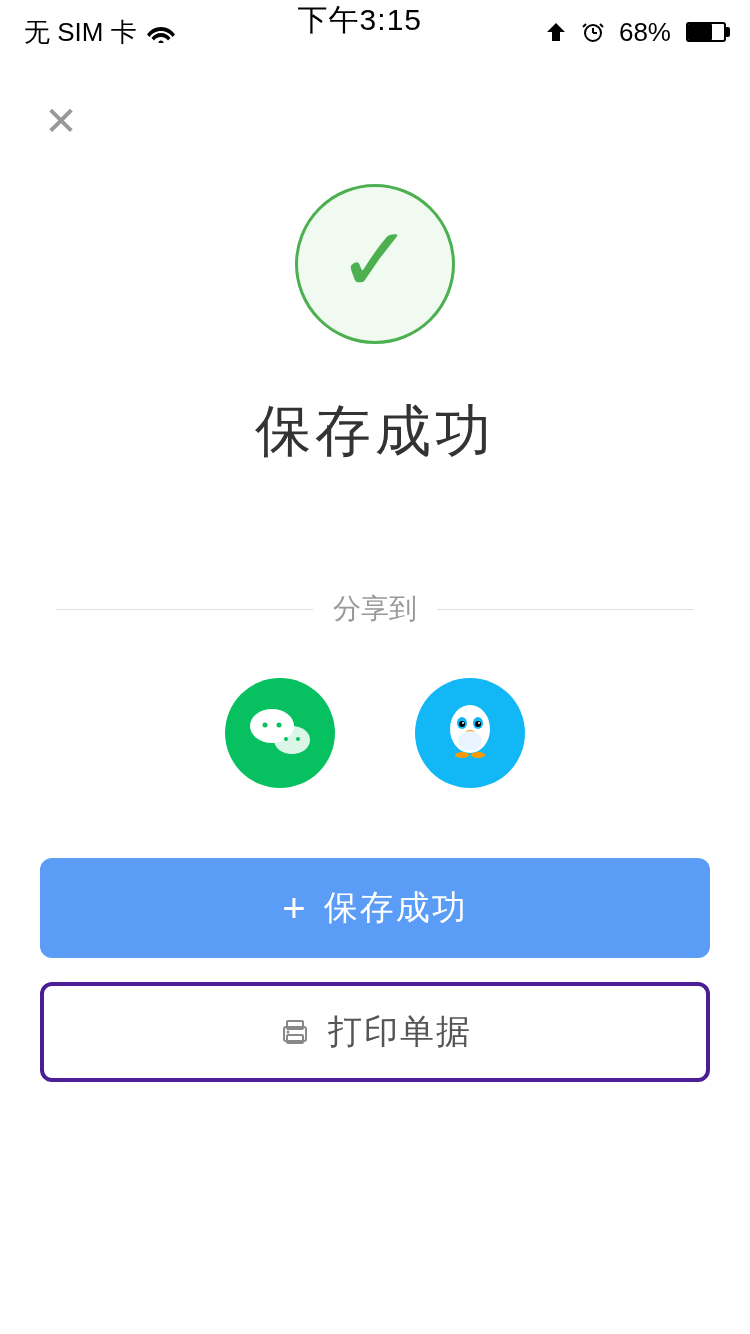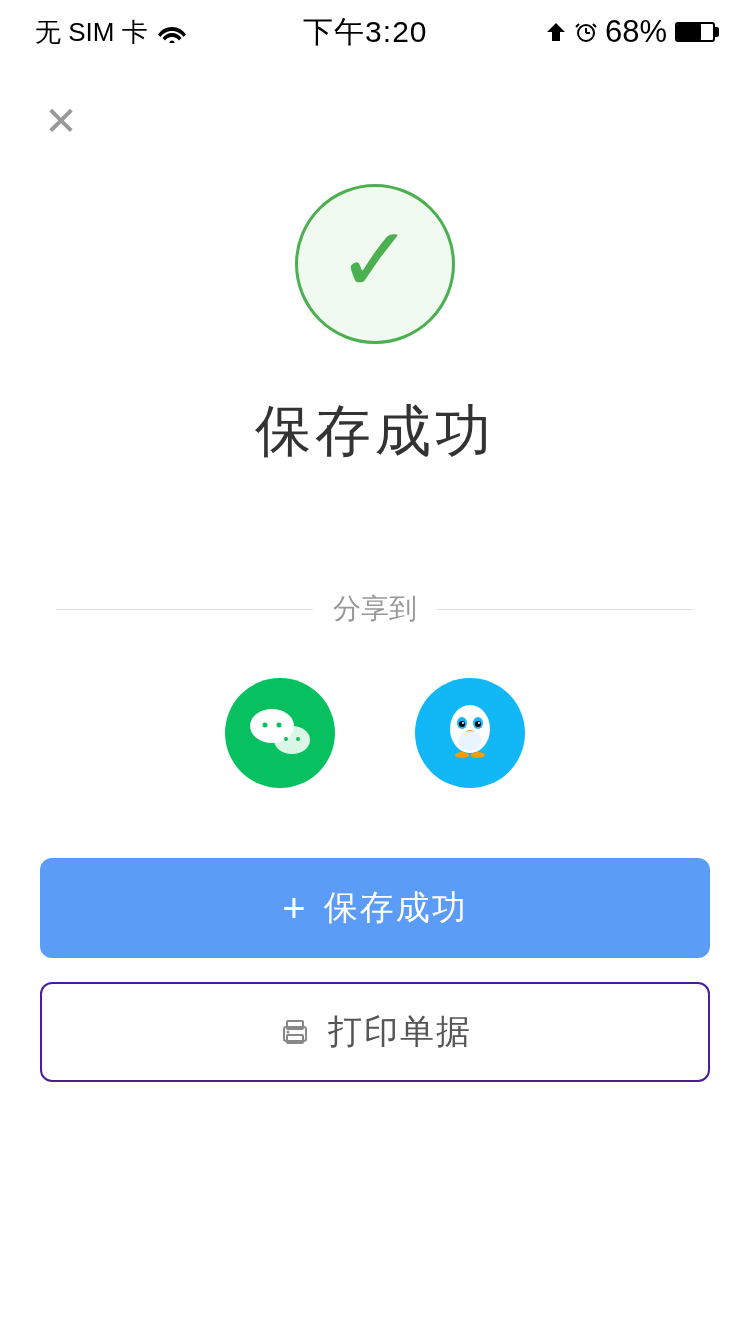--- a/index.html
+++ b/index.html
@@ -13,42 +13,41 @@
       overflow: hidden;
       position: relative;
     }
 
     
     .status-bar {
       width: 100%;
       height: 64px;
       background: #fff;
       display: flex;
-      align-items: center;
       justify-content: space-between;
-      padding: 0 35px;
+      padding: 0 24px;
       font-size: 28px;
       color: #000;
     }
     .status-left {
       display: flex;
       align-items: center;
       gap: 10px;
       font-size: 26px;
     }
     .status-center {
       font-size: 30px;
       font-weight: 500;
       letter-spacing: 1px;
     }
     .status-right {
       display: flex;
       align-items: center;
-      gap: 8px;
-      font-size: 31px;
+      gap: 15px;
+      font-size: 26px;
     }
     .battery-icon {
       display: inline-block;
       width: 40px;
       height: 20px;
       border: 2px solid #000;
       border-radius: 3px;
       position: relative;
     }
     .battery-icon::after {
@@ -199,21 +198,21 @@
       justify-content: center;
       gap: 16px;
       cursor: pointer;
       letter-spacing: 2px;
     }
 
     .btn-secondary {
       width: 100%;
       height: 100px;
       background: #fff;
-      border: 2px solid #4c1d95;
+      border: 4px solid #4c1d95;
       border-radius: 12px;
       color: #555;
       font-size: 34px;
       display: flex;
       align-items: center;
       justify-content: center;
       gap: 16px;
       cursor: pointer;
       letter-spacing: 2px;
     }
@@ -238,21 +237,21 @@
 
 <div class="status-bar">
   <div class="status-left">
     <span>无 SIM 卡</span>
     <svg width="28" height="22" viewBox="0 0 28 22">
       <path d="M14 6 C8 6 3 9 0 13.5 L2.5 16C5 12.5 9 10 14 10 C19 10 23 12.5 25.5 16 L28 13.5C25 9 20 6 14 6Z" fill="#000"></path>
       <path d="M14 12 C10 12 6.5 14 4.5 17 L7 19.5C8.5 17.5 11 16 14 16C17 16 19.5 17.5 21 19.5 L23.5 17C21.5 14 18 12 14 12Z" fill="#000"></path>
       <circle cx="14" cy="22" r="2.5" fill="#000"></circle>
     </svg>
   </div>
-  <div class="status-center">下午3:20</div>
+  <div class="status-center">下午3:15</div>
   <div class="status-right">
     <svg width="22" height="22" viewBox="0 0 22 22">
       <path d="M11 2L2 11H7V20H15V11H20Z" fill="#000"></path>
     </svg>
     <svg width="22" height="22" viewBox="0 0 22 22">
       <circle cx="11" cy="12" r="8" fill="none" stroke="#000" stroke-width="2"></circle>
       <line x1="11" y1="12" x2="11" y2="7" stroke="#000" stroke-width="2"></line>
       <line x1="11" y1="12" x2="15" y2="12" stroke="#000" stroke-width="2"></line>
       <line x1="4" y1="3" x2="1" y2="6" stroke="#000" stroke-width="2"></line>
       <line x1="18" y1="3" x2="21" y2="6" stroke="#000" stroke-width="2"></line>

